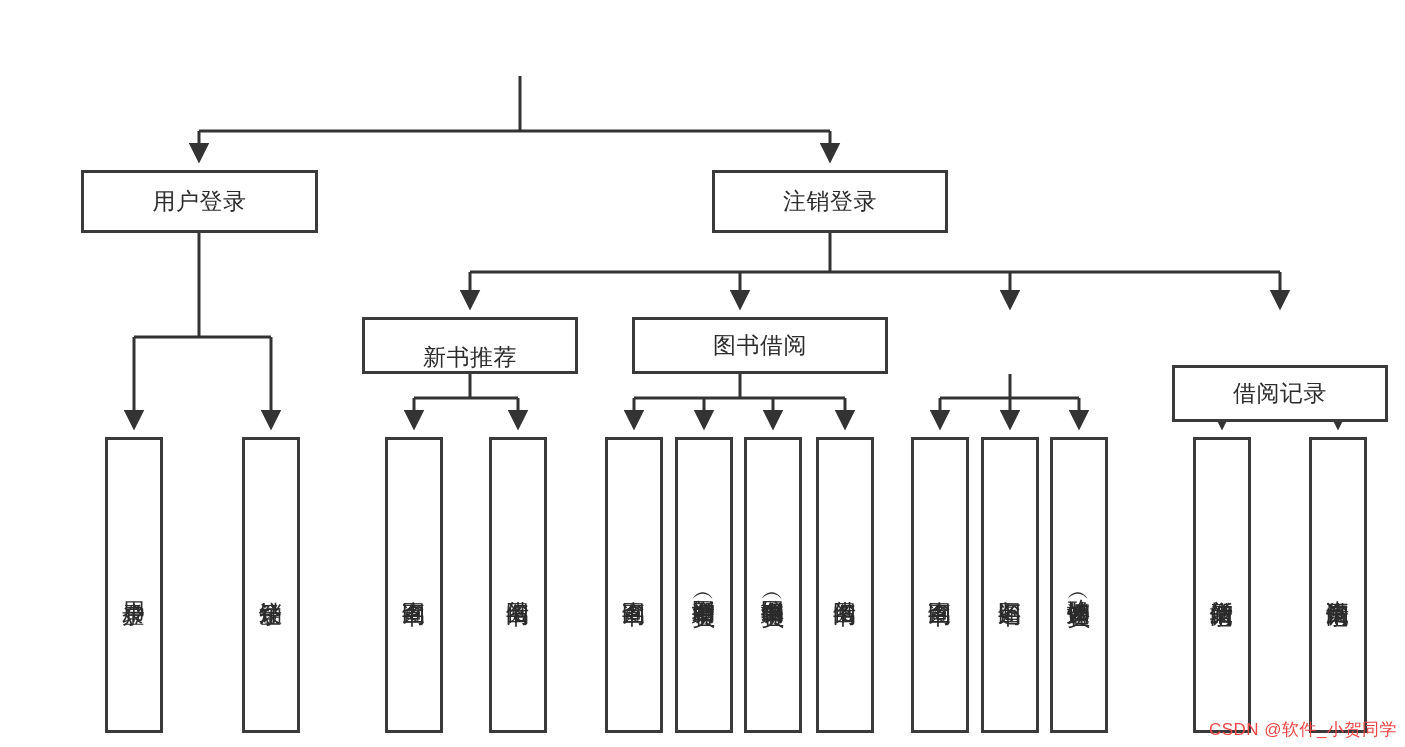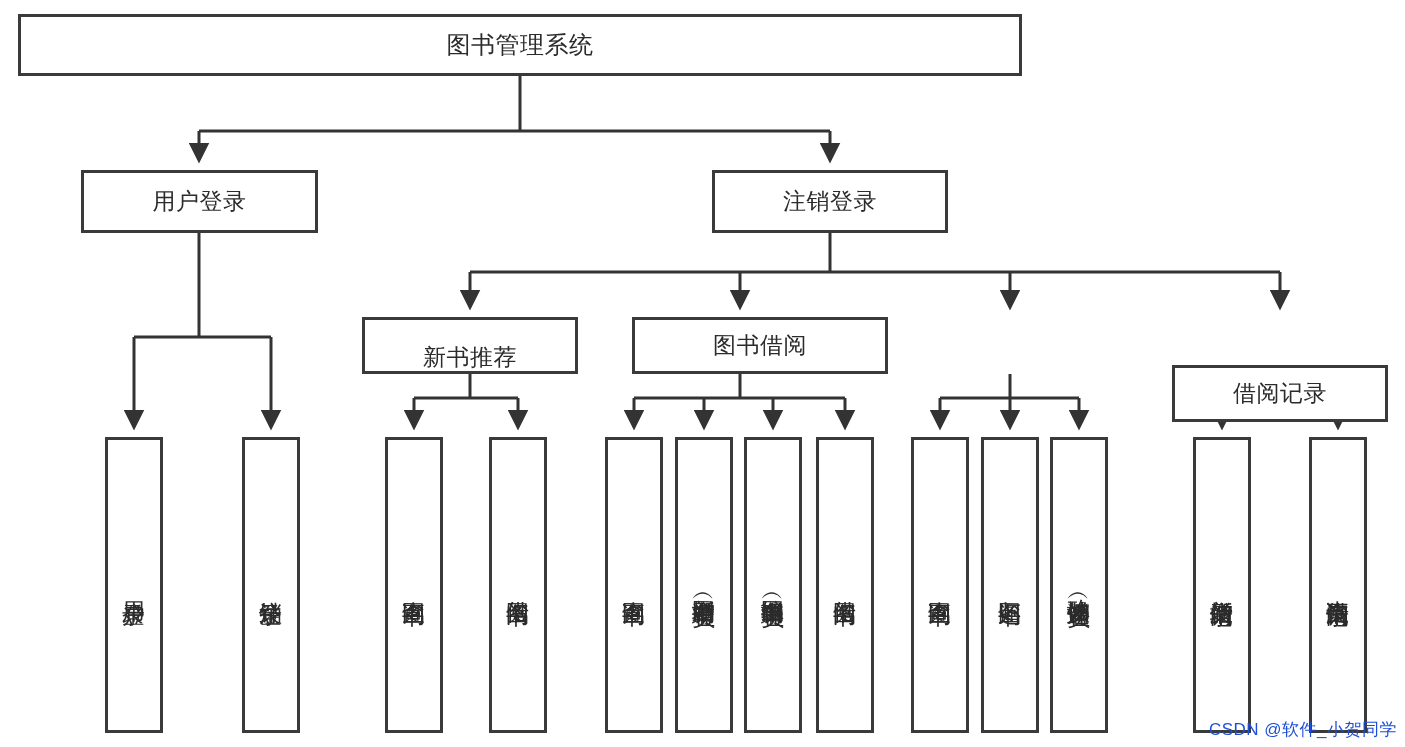--- a/index.html
+++ b/index.html
@@ -61,21 +61,21 @@
     font-size: 23px;
     line-height: 1.22;
     letter-spacing: 1px;
     max-height: 100%;
   }
   .watermark {
     position: absolute;
     right: 8px;
     bottom: 6px;
     font-size: 17px;
-    color: #1d4ed8;
+    color: #ef4444;
     letter-spacing: 0.5px;
     white-space: nowrap;
     z-index: 3;
     font-family: "Liberation Sans", "DejaVu Sans", sans-serif;
   }
 </style>
 </head>
 <body>
 
 <div id="canvas">
@@ -123,23 +123,20 @@
       <path d="M 1010 398 L 1010 427" marker-end="url(#arrow)"></path>
       <path d="M 1079 398 L 1079 427" marker-end="url(#arrow)"></path>
 
       <path d="M 1280 374 L 1280 398"></path>
       <path d="M 1222 398 L 1338 398"></path>
       <path d="M 1222 398 L 1222 427" marker-end="url(#arrow)"></path>
       <path d="M 1338 398 L 1338 427" marker-end="url(#arrow)"></path>
     </g>
   </svg>
 
-  <div class="node h root" style="left:18px; top:14px; width:1004px; height:62px;">
-    <span class="label">图书管理系统</span>
-  </div>
 
   <div class="node h" style="left:81px; top:170px; width:237px; height:63px;">
     <span class="label">用户登录</span>
   </div>
   <div class="node h" style="left:712px; top:170px; width:236px; height:63px;">
     <span class="label">注销登录</span>
   </div>
 
   <div class="node h" style="left:362px; top:317px; width:216px; height:57px;align-items:flex-end;">
     <span class="label">新书推荐</span>

